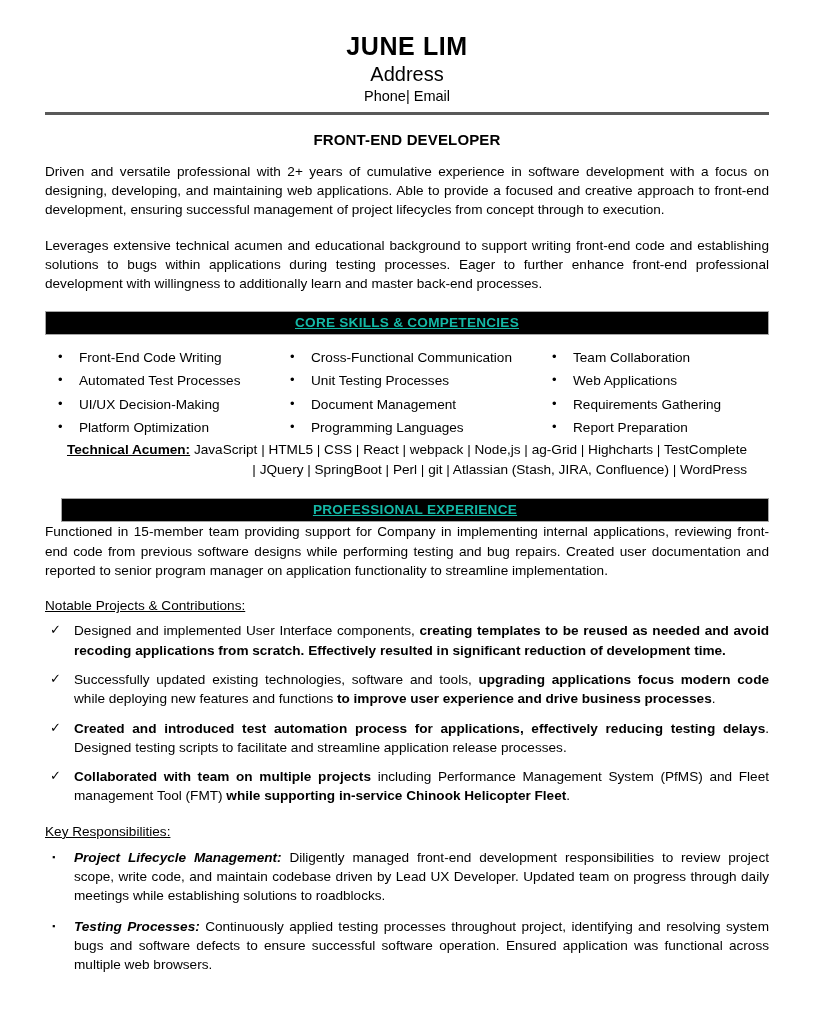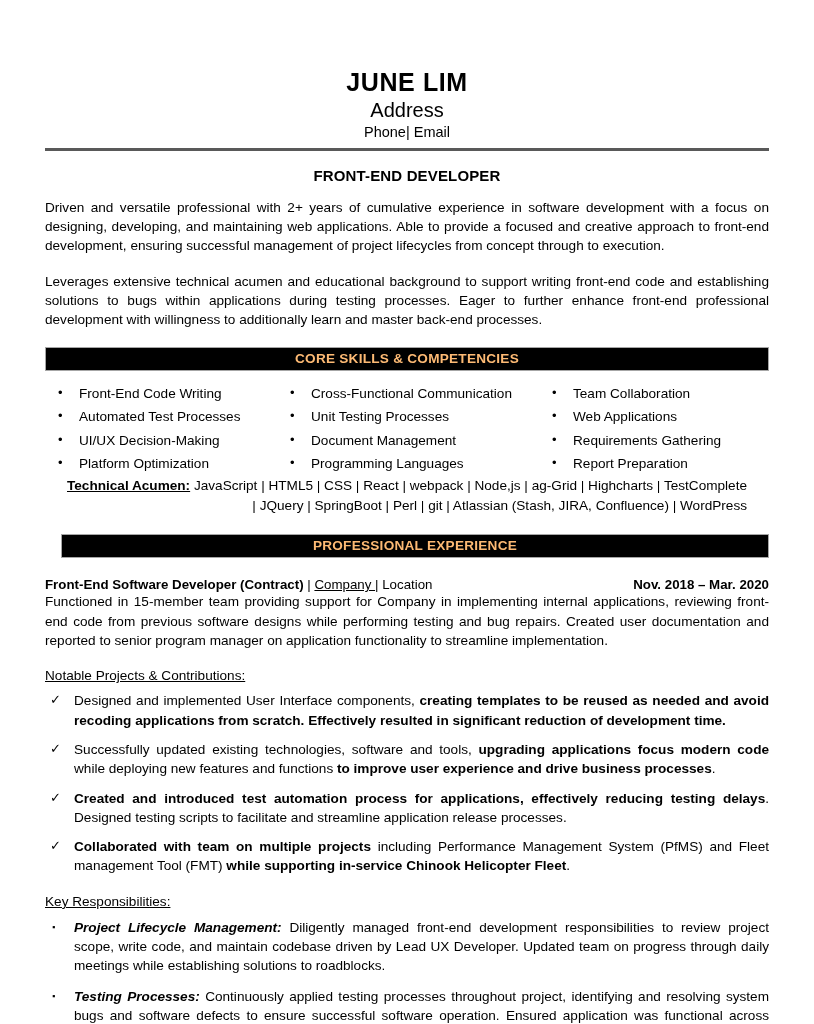--- a/index.html
+++ b/index.html
@@ -19,21 +19,21 @@
     position: relative;
     width: 814px;
     height: 1024px;
     box-sizing: border-box;
     padding: 0 45px;
     overflow: hidden;
   }
 
   
   .hdr {
-    padding-top: 68px;
+    padding-top: 32px;
     text-align: center;
   }
   .hdr-name {
     font-size: 25px;
     font-weight: bold;
     letter-spacing: 0.6px;
     line-height: 1.15;
     margin: 0;
   }
   .hdr-line {
@@ -70,28 +70,29 @@
     text-align: justify;
     margin: 0;
     hyphens: none;
   }
   .par-gap { height: 16px; }
   .summary-wrap { margin-top: 14px; }
 
   
   .secbar {
     background: #000000;
-    color: #fdba74;
+    color: #14b8a6;
     border: 1px solid #a6a6a6;
     text-align: center;
     font-size: 13.6px;
     font-weight: bold;
     letter-spacing: 0.25px;
     padding: 3px 0 4px 0;
     box-sizing: border-box;
+    text-decoration: underline;
   }
 
   
   .skills {
     display: flex;
     margin-top: 12px;
   }
   .skills-col { box-sizing: border-box; }
   .skills-col.c1 { width: 245px; padding-left: 13px; }
   .skills-col.c2 { width: 262px; }
@@ -231,24 +232,20 @@
   </div>
 
   <div class="tech">
     <span class="lbl">Technical Acumen:</span><span> JavaScript | HTML5 | CSS | React | webpack | Node,js | ag-Grid | Highcharts | TestComplete | JQuery | SpringBoot | Perl | git | Atlassian (Stash, JIRA, Confluence) | WordPress</span>
   </div>
 
   <div style="margin-top:18px;padding-left:16px;">
     <div class="secbar">PROFESSIONAL EXPERIENCE</div>
   </div>
 
-  <div class="exp-head">
-    <div class="exp-left"><span>Front-End Software Developer (Contract)</span><span class="norm"> | </span><span class="u norm">Company </span><span class="norm">| </span><span class="norm">Location</span></div>
-    <div class="exp-dates">Nov. 2018 – Mar. 2020</div>
-  </div>
 
   <p class="body-par exp-par">Functioned in 15-member team providing support for Company in implementing internal applications, reviewing front-end code from previous software designs while performing testing and bug repairs. Created user documentation and reported to senior program manager on application functionality to streamline implementation.</p>
 
   <div class="sublabel">Notable Projects &amp; Contributions:</div>
 
   <div class="checklist">
     <div class="check-item">
       <span class="tick">✓</span>
       <span>Designed and implemented User Interface components, </span><span class="b">creating templates to be reused as needed and avoid recoding applications from scratch. Effectively resulted in significant reduction of development time.</span>
     </div>

